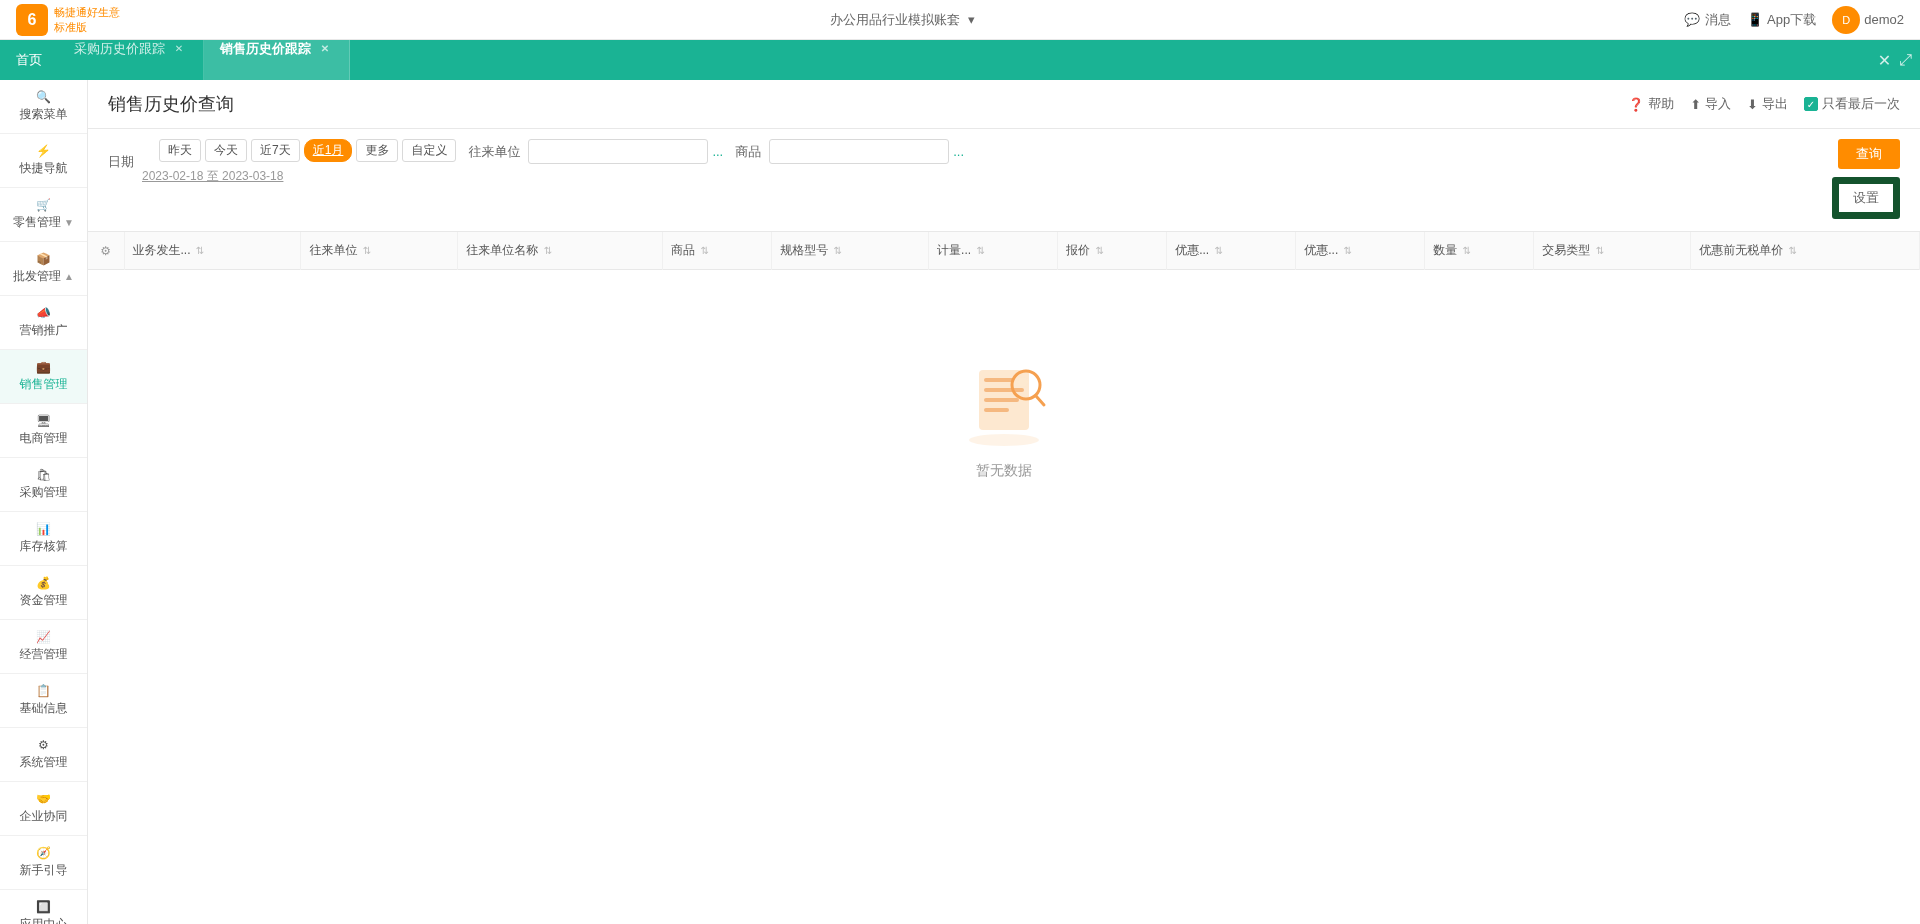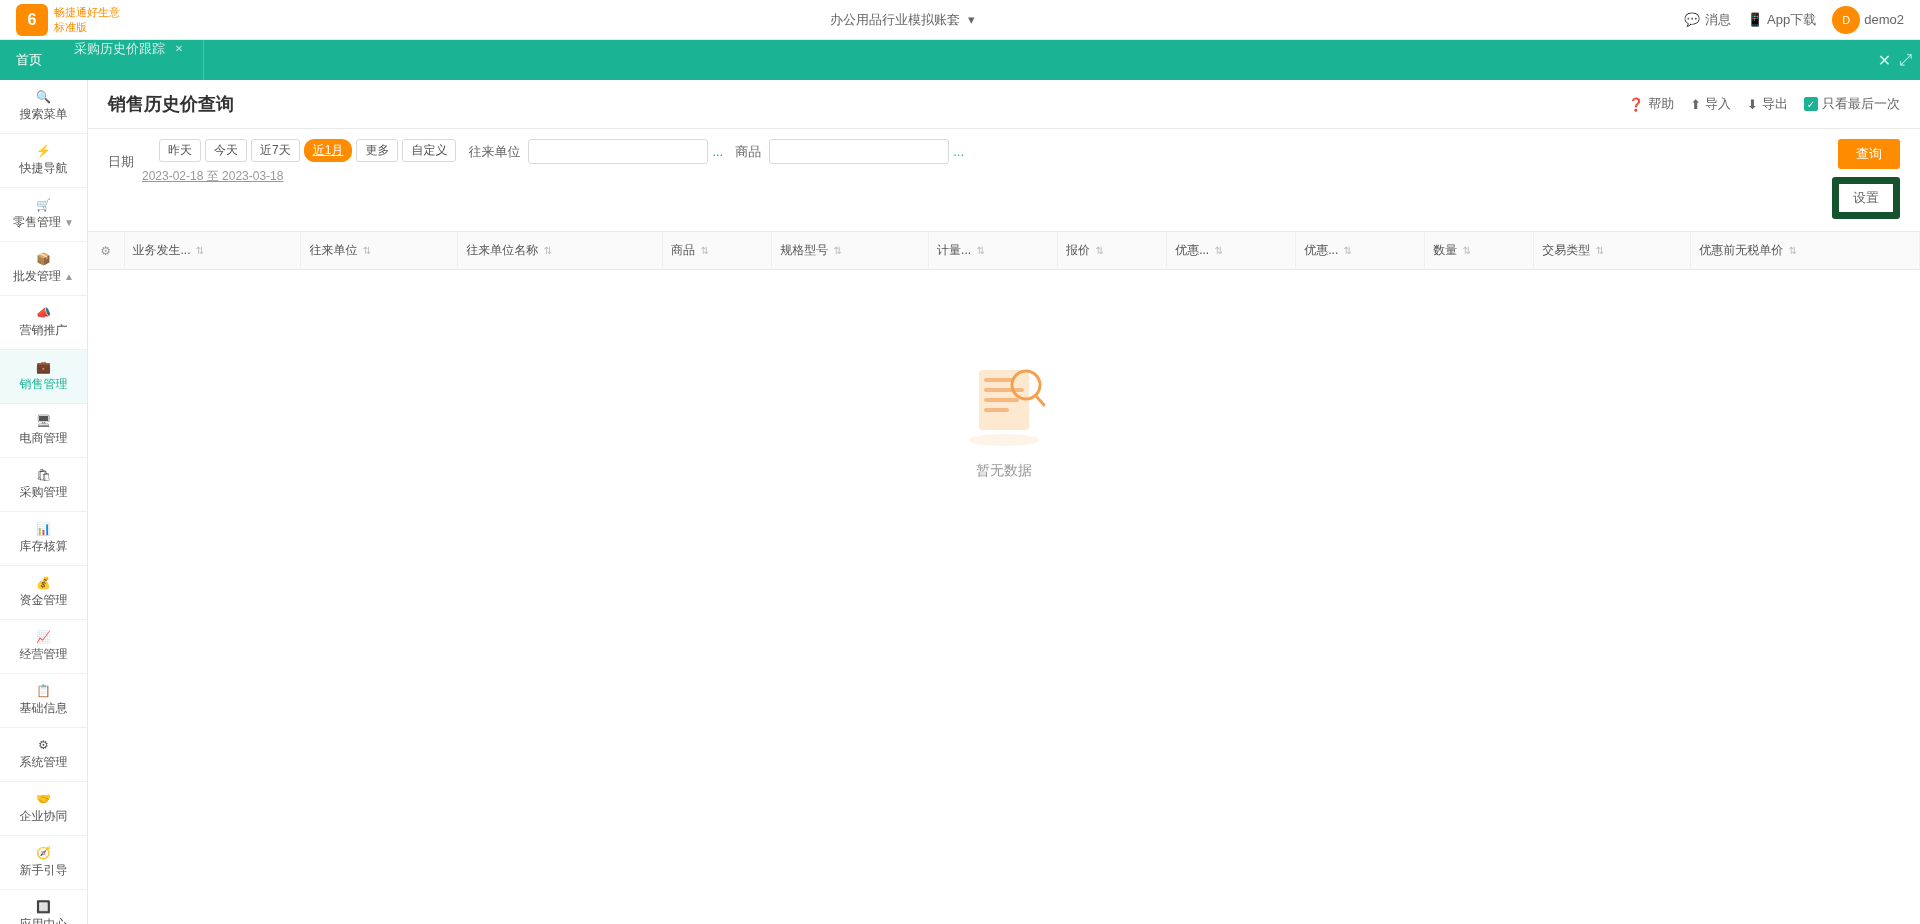--- a/index.html
+++ b/index.html
@@ -38,21 +38,21 @@
       display: flex;
       align-items: stretch;
       flex-shrink: 0;
     }
     .tab {
       display: flex; align-items: flex-start; padding: 0 16px; gap: 6px;
       cursor: pointer; font-size: 13px; color: rgba(255,255,255,0.8);
       border-right: 1px solid rgba(255,255,255,0.2);
       position: relative;
     }
-    .tab.active { background: rgba(255,255,255,0.15); color: #fff; font-weight: 400; margin-top: 40px; }
+    .tab.active { background: rgba(255,255,255,0.15); color: #fff; font-weight: 700; }
     .tab-close { width: 16px; height: 16px; display: flex; align-items: center; justify-content: center; border-radius: 50%; color: rgba(255,255,255,0.7); font-size: 10px; }
     .tab-home { color: #fff; font-size: 13px; padding: 4px 16px; display: flex; align-items: center; cursor: pointer; }
     .tabbar-actions { margin-left: auto; display: flex; align-items: center; padding-right: 8px; gap: 8px; }
     .tabbar-action-btn { color: rgba(255,255,255,0.8); background: none; border: none; cursor: pointer; font-size: 16px; }
 
     
     .main-layout { display: flex; flex: 1; overflow: hidden; }
 
     
     .sidebar {
@@ -80,21 +80,21 @@
     .content { flex: 1; overflow: auto; display: flex; flex-direction: column; }
 
     
     .page-header {
       background: #fff;
       padding: 12px 20px;
       display: flex; align-items: center; justify-content: space-between;
       border-bottom: 1px solid #e8e8e8;
       flex-shrink: 0;
     }
-    .page-title { font-size: 18px; font-weight: 700; color: #333; }
+    .page-title { font-size: 18px; font-weight: 400; color: #333; }
     .page-actions { display: flex; align-items: center; gap: 16px; color: #666; font-size: 13px; }
     .page-actions span { display: flex; align-items: center; gap: 4px; cursor: pointer; }
     .checkbox-label { display: flex; align-items: center; gap: 4px; cursor: pointer; }
     .checkbox-checked { width: 14px; height: 14px; background: #1ab394; border: 1px solid #1ab394; border-radius: 2px; display: flex; align-items: center; justify-content: center; color: white; font-size: 10px; }
 
     
     .filter-bar {
       background: #fff;
       padding: 10px 20px 12px;
       border-bottom: 1px solid #e8e8e8;

